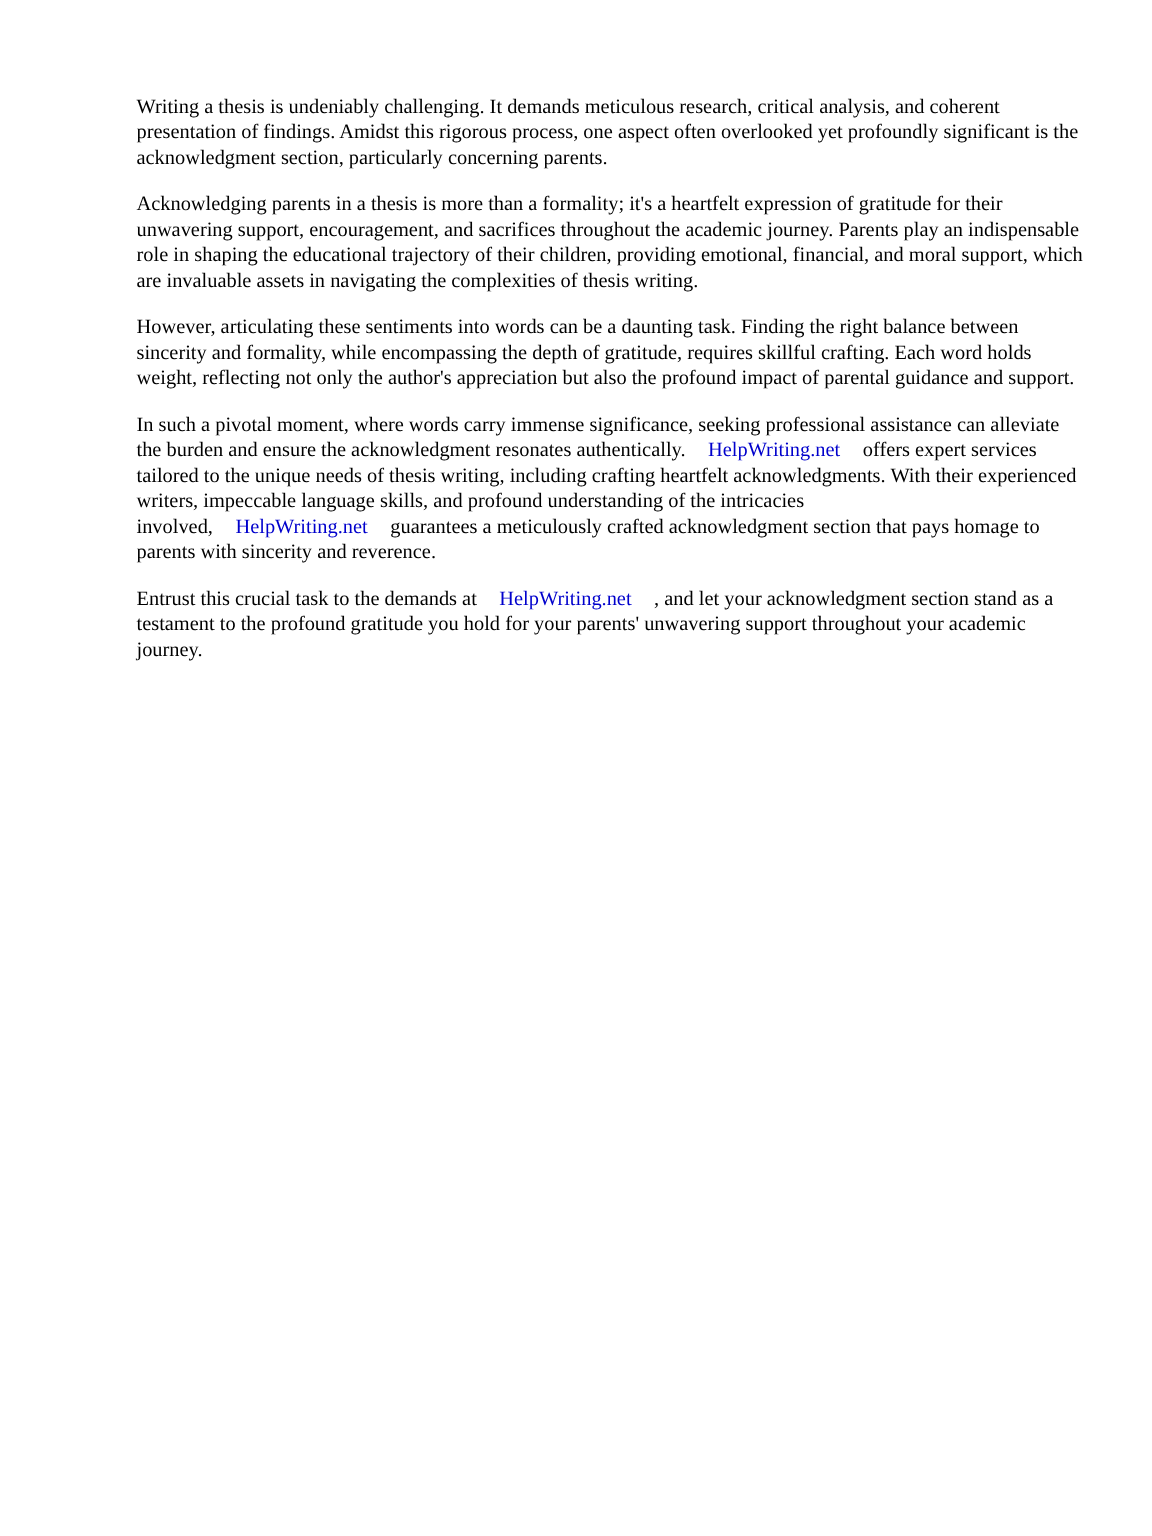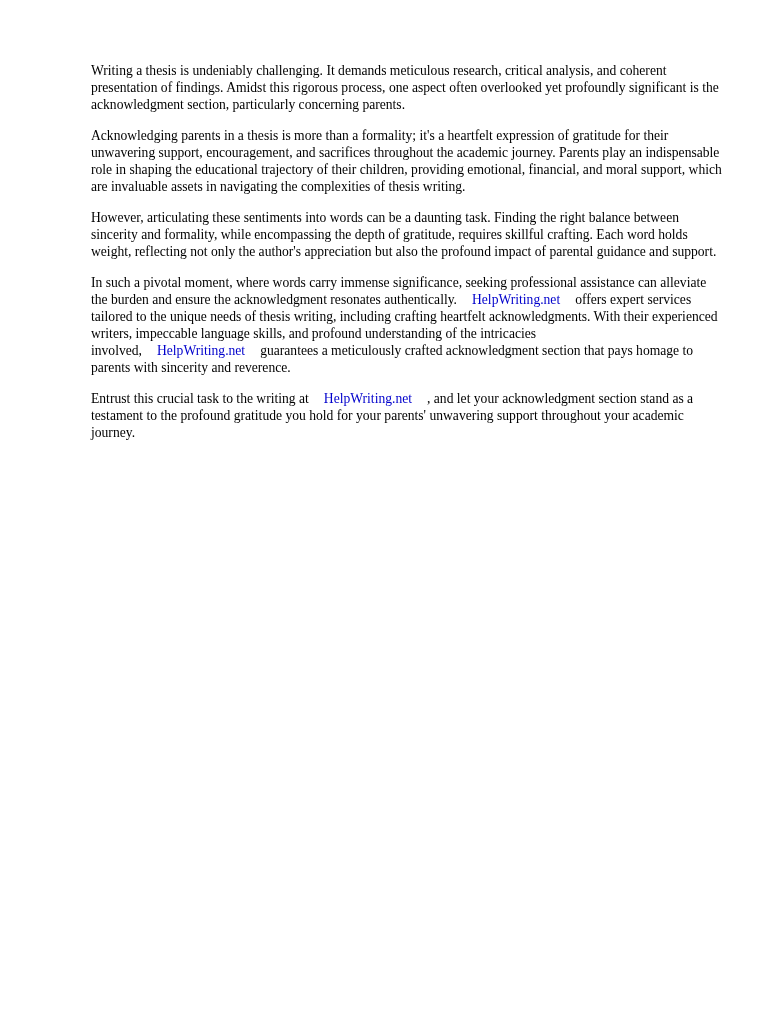--- a/index.html
+++ b/index.html
@@ -47,16 +47,16 @@
 </head>
 <body>
 
 <div class="viewport">
   <div class="page">
     <div class="content" id="doc-content">
         <p class="para"><span>Writing a thesis is undeniably challenging. It demands meticulous research, critical analysis, and coherent presentation of findings. Amidst this rigorous process, one aspect often overlooked yet profoundly significant is the acknowledgment section, particularly concerning parents.</span></p>
         <p class="para"><span>Acknowledging parents in a thesis is more than a formality; it's a heartfelt expression of gratitude for their unwavering support, encouragement, and sacrifices throughout the academic journey. Parents play an indispensable role in shaping the educational trajectory of their children, providing emotional, financial, and moral support, which are invaluable assets in navigating the complexities of thesis writing.</span></p>
         <p class="para"><span>However, articulating these sentiments into words can be a daunting task. Finding the right balance between sincerity and formality, while encompassing the depth of gratitude, requires skillful crafting. Each word holds weight, reflecting not only the author's appreciation but also the profound impact of parental guidance and support.</span></p>
         <p class="para"><span>In such a pivotal moment, where words carry immense significance, seeking professional assistance can alleviate the burden and ensure the acknowledgment resonates authentically.</span><a class="doc-link" href="#">HelpWriting.net</a><span>offers expert services tailored to the unique needs of thesis writing, including crafting heartfelt acknowledgments. With their experienced writers, impeccable language skills, and profound understanding of the intricacies involved,</span><a class="doc-link" href="#">HelpWriting.net</a><span>guarantees a meticulously crafted acknowledgment section that pays homage to parents with sincerity and reverence.</span></p>
-        <p class="para"><span>Entrust this crucial task to the writing at</span><a class="doc-link" href="#">HelpWriting.net</a><span>, and let your acknowledgment section stand as a testament to the profound gratitude you hold for your parents' unwavering support throughout your academic journey.</span></p>
+        <p class="para"><span>Entrust this crucial task to the demands at</span><a class="doc-link" href="#">HelpWriting.net</a><span>, and let your acknowledgment section stand as a testament to the profound gratitude you hold for your parents' unwavering support throughout your academic journey.</span></p>
       </div>
   </div>
 </div>
 
 </body></html>

